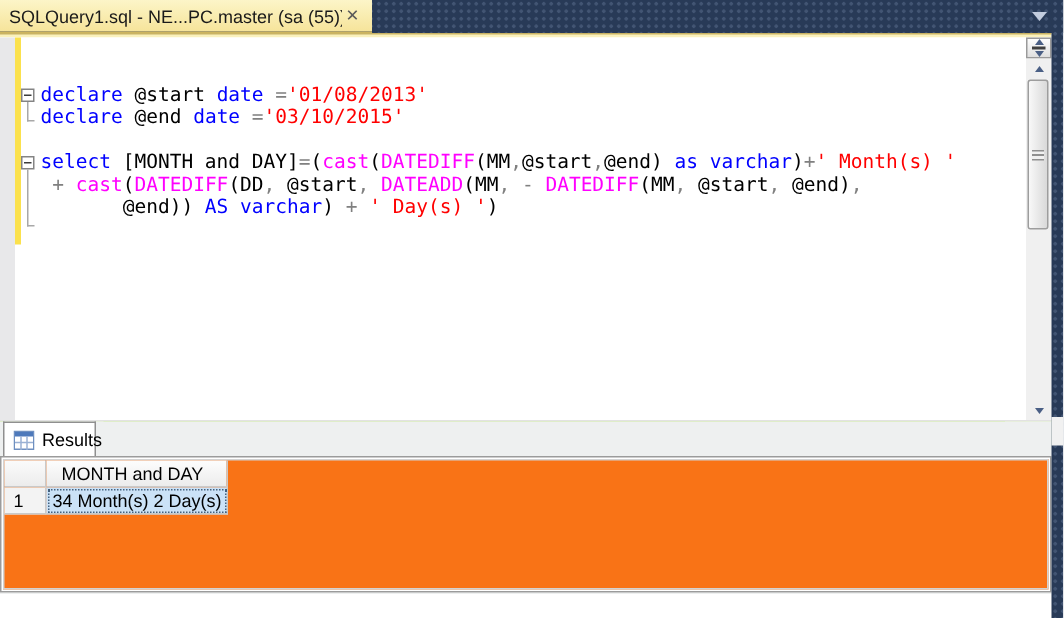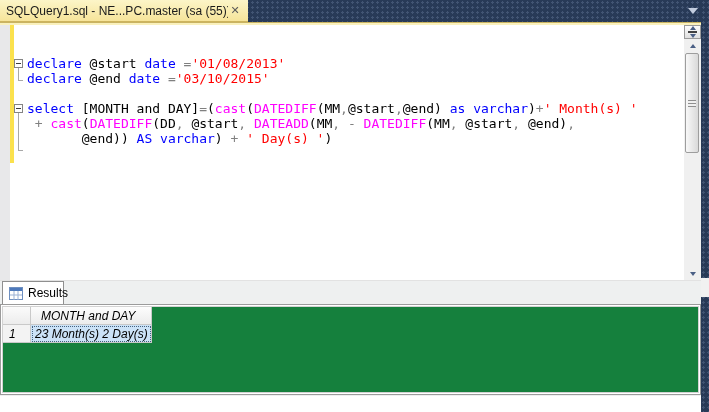--- a/index.html
+++ b/index.html
@@ -78,21 +78,21 @@
 
   
   .results-pane{position:absolute;left:0;top:281px;width:701px;height:115px;background:#eef0f0;}
   .rtab{position:absolute;box-sizing:border-box;display:flex;align-items:center;gap:5px;
     padding:0 6px;border:1px solid #8f8f8f;border-bottom:none;cursor:default;}
   .rtab.active{left:2px;top:0;width:62px;height:23px;background:#fff;z-index:2;}
   .rtab.inactive{left:64px;top:1px;width:82px;height:22px;
     background:linear-gradient(#fbfbfb,#d8d8d8);}
   .grid-wrap{position:absolute;left:0;top:23px;width:701px;height:91px;box-sizing:border-box;
     border:1px solid #9b9b9b;background:#fff;}
-  .grid-inner{position:absolute;left:1px;top:1px;right:1px;bottom:1px;border:1px solid #d2d2d2;background:#15803d;font-style:italic;}
+  .grid-inner{position:absolute;left:1px;top:1px;right:1px;bottom:1px;border:1px solid #d2d2d2;background:#f97316;}
   .grow{display:flex;}
   .gcell{box-sizing:border-box;height:18px;border-right:1px solid #c9c9c9;border-bottom:1px solid #c9c9c9;
     display:flex;align-items:center;overflow:hidden;white-space:nowrap;}
   .gcell.corner,.gcell.rownum{width:28px;background:linear-gradient(#fbfbfb,#ececec);}
   .gcell.rownum{padding-left:6px;background:#f3f3f3;}
   .gcell.colhead{width:121px;padding-left:10px;background:linear-gradient(#fdfdfd,#ececec);}
   .gcell.value{width:121px;padding-left:4px;background:var(--selected-cell,#cbe2f7);
     outline:1px dotted #44617e;outline-offset:-2px;}
 
   
@@ -180,21 +180,21 @@
     </div>
 
     <div class="grid-wrap">
       <div class="grid-inner">
         <div class="grow">
           <div class="gcell corner"></div>
           <div class="gcell colhead">MONTH and DAY</div>
         </div>
         <div class="grow">
           <div class="gcell rownum">1</div>
-          <div class="gcell value">23 Month(s) 2 Day(s)</div>
+          <div class="gcell value">34 Month(s) 2 Day(s)</div>
         </div>
       </div>
     </div>
   </div>
 
   <div class="right-edge"></div>
   <div class="corner-patch"></div>
 </div>
 
 </body></html>

